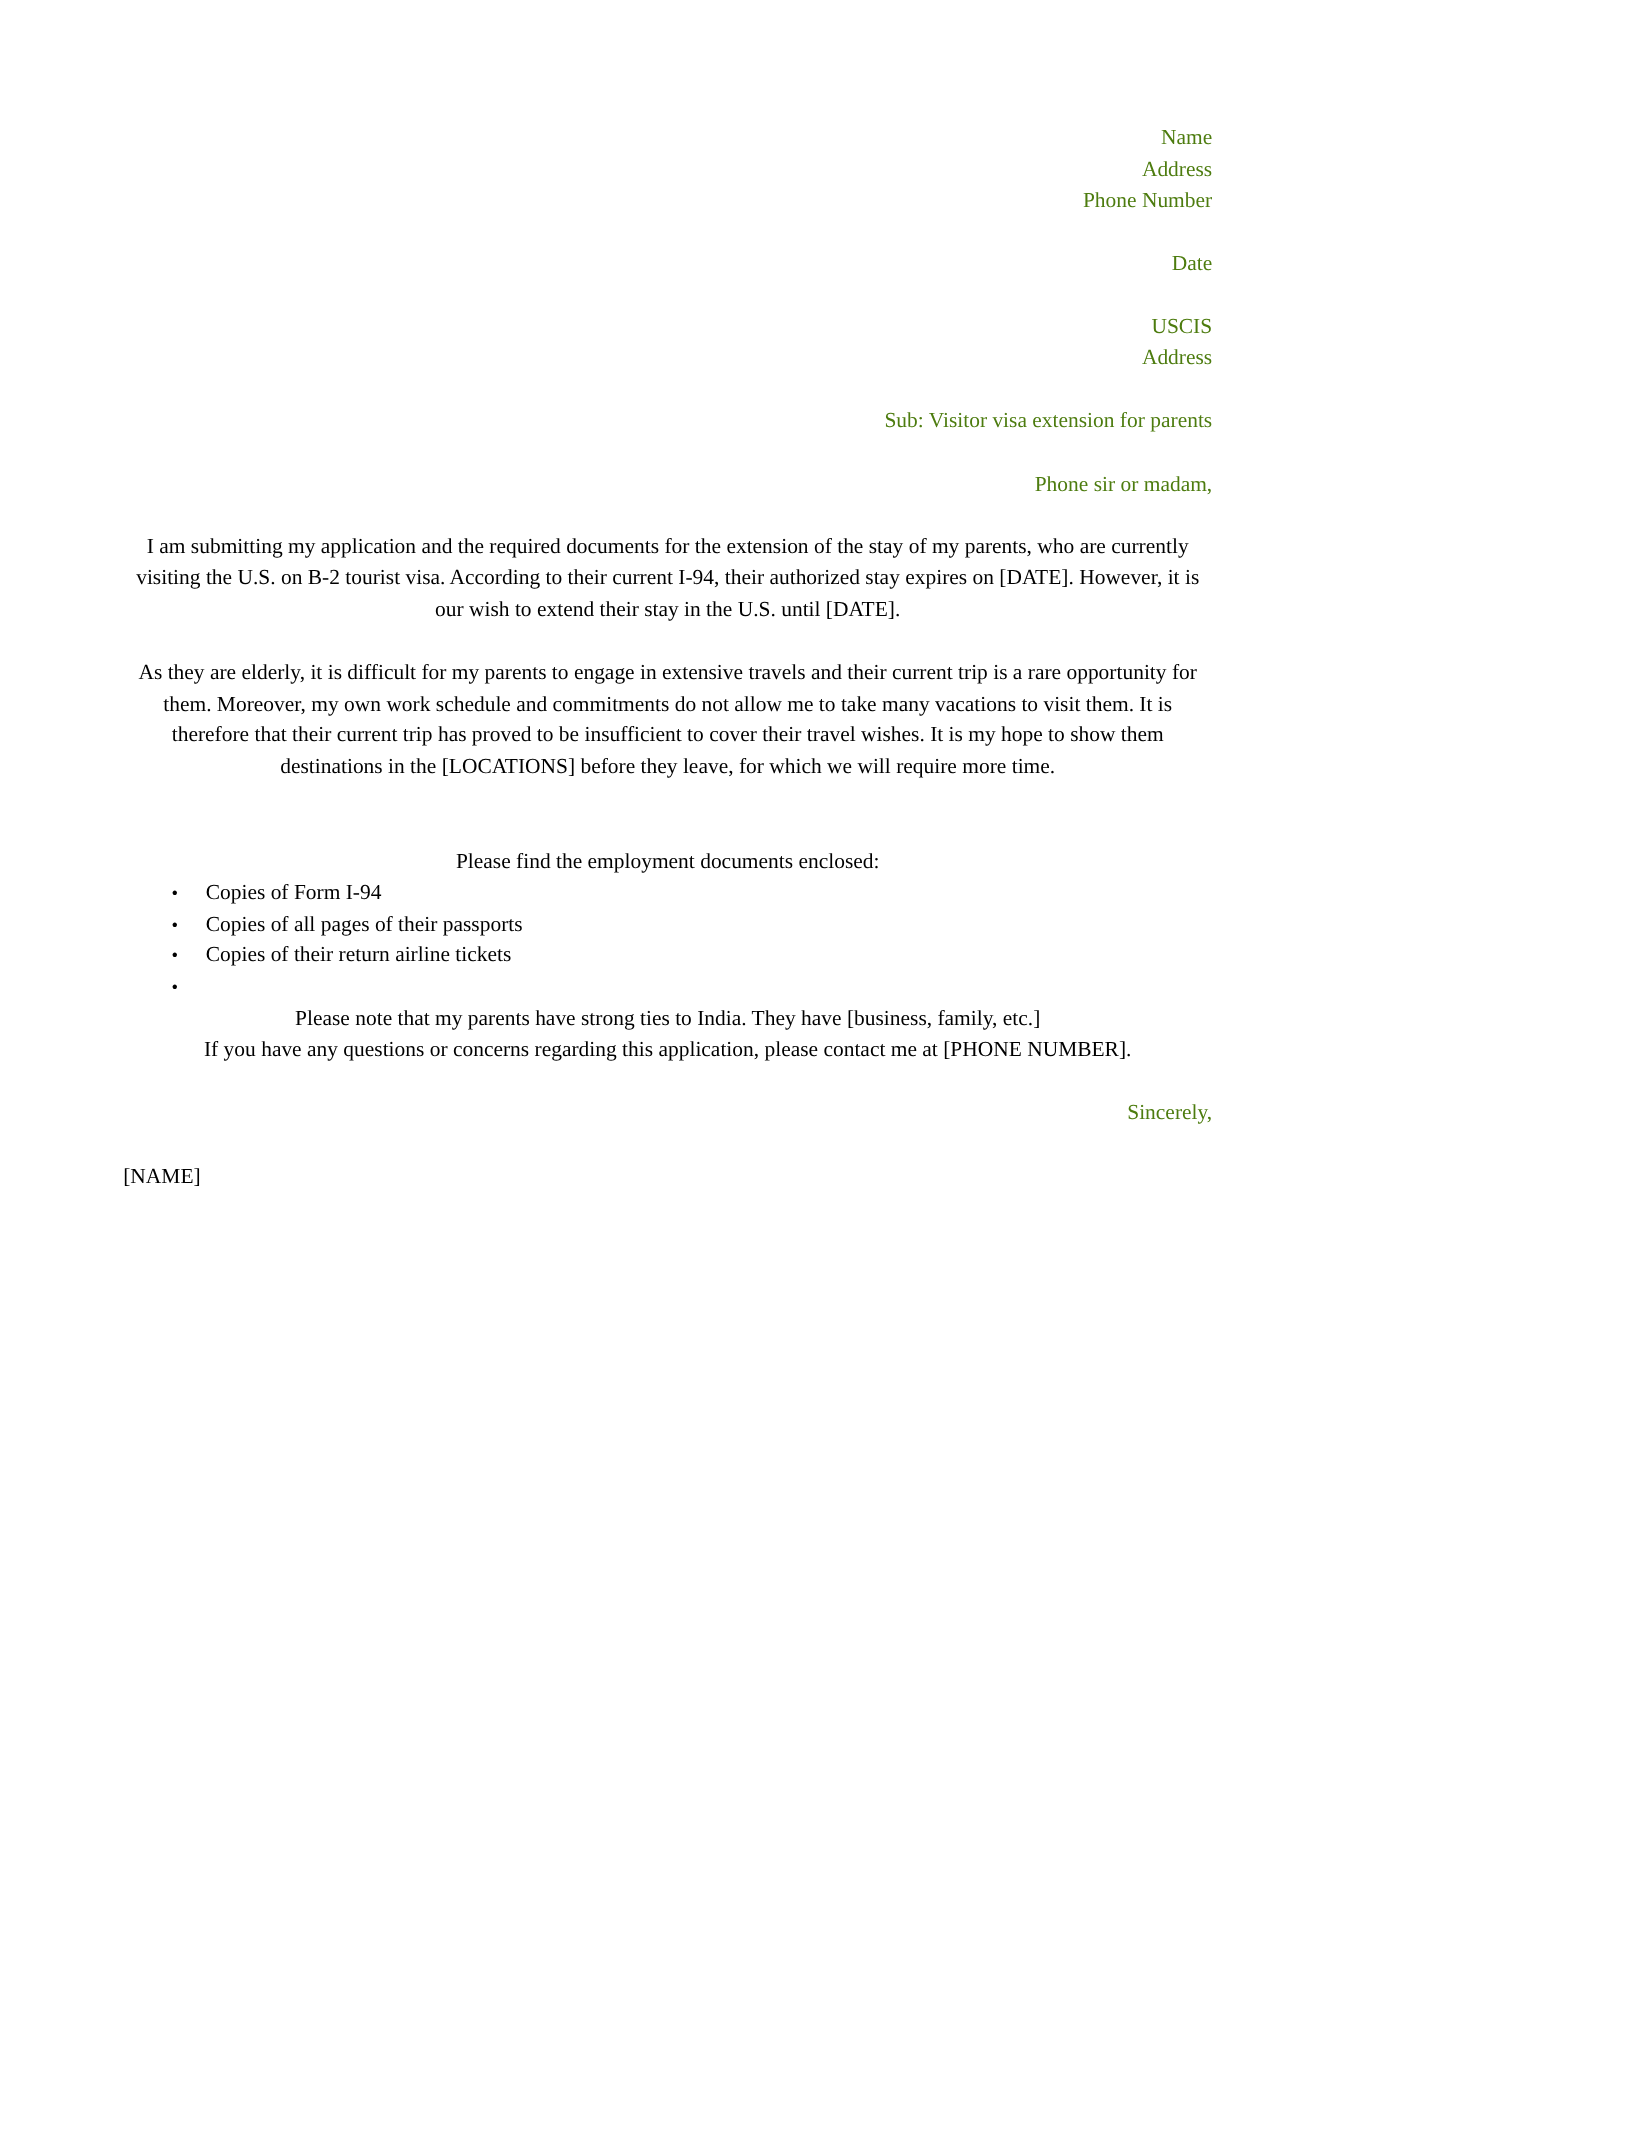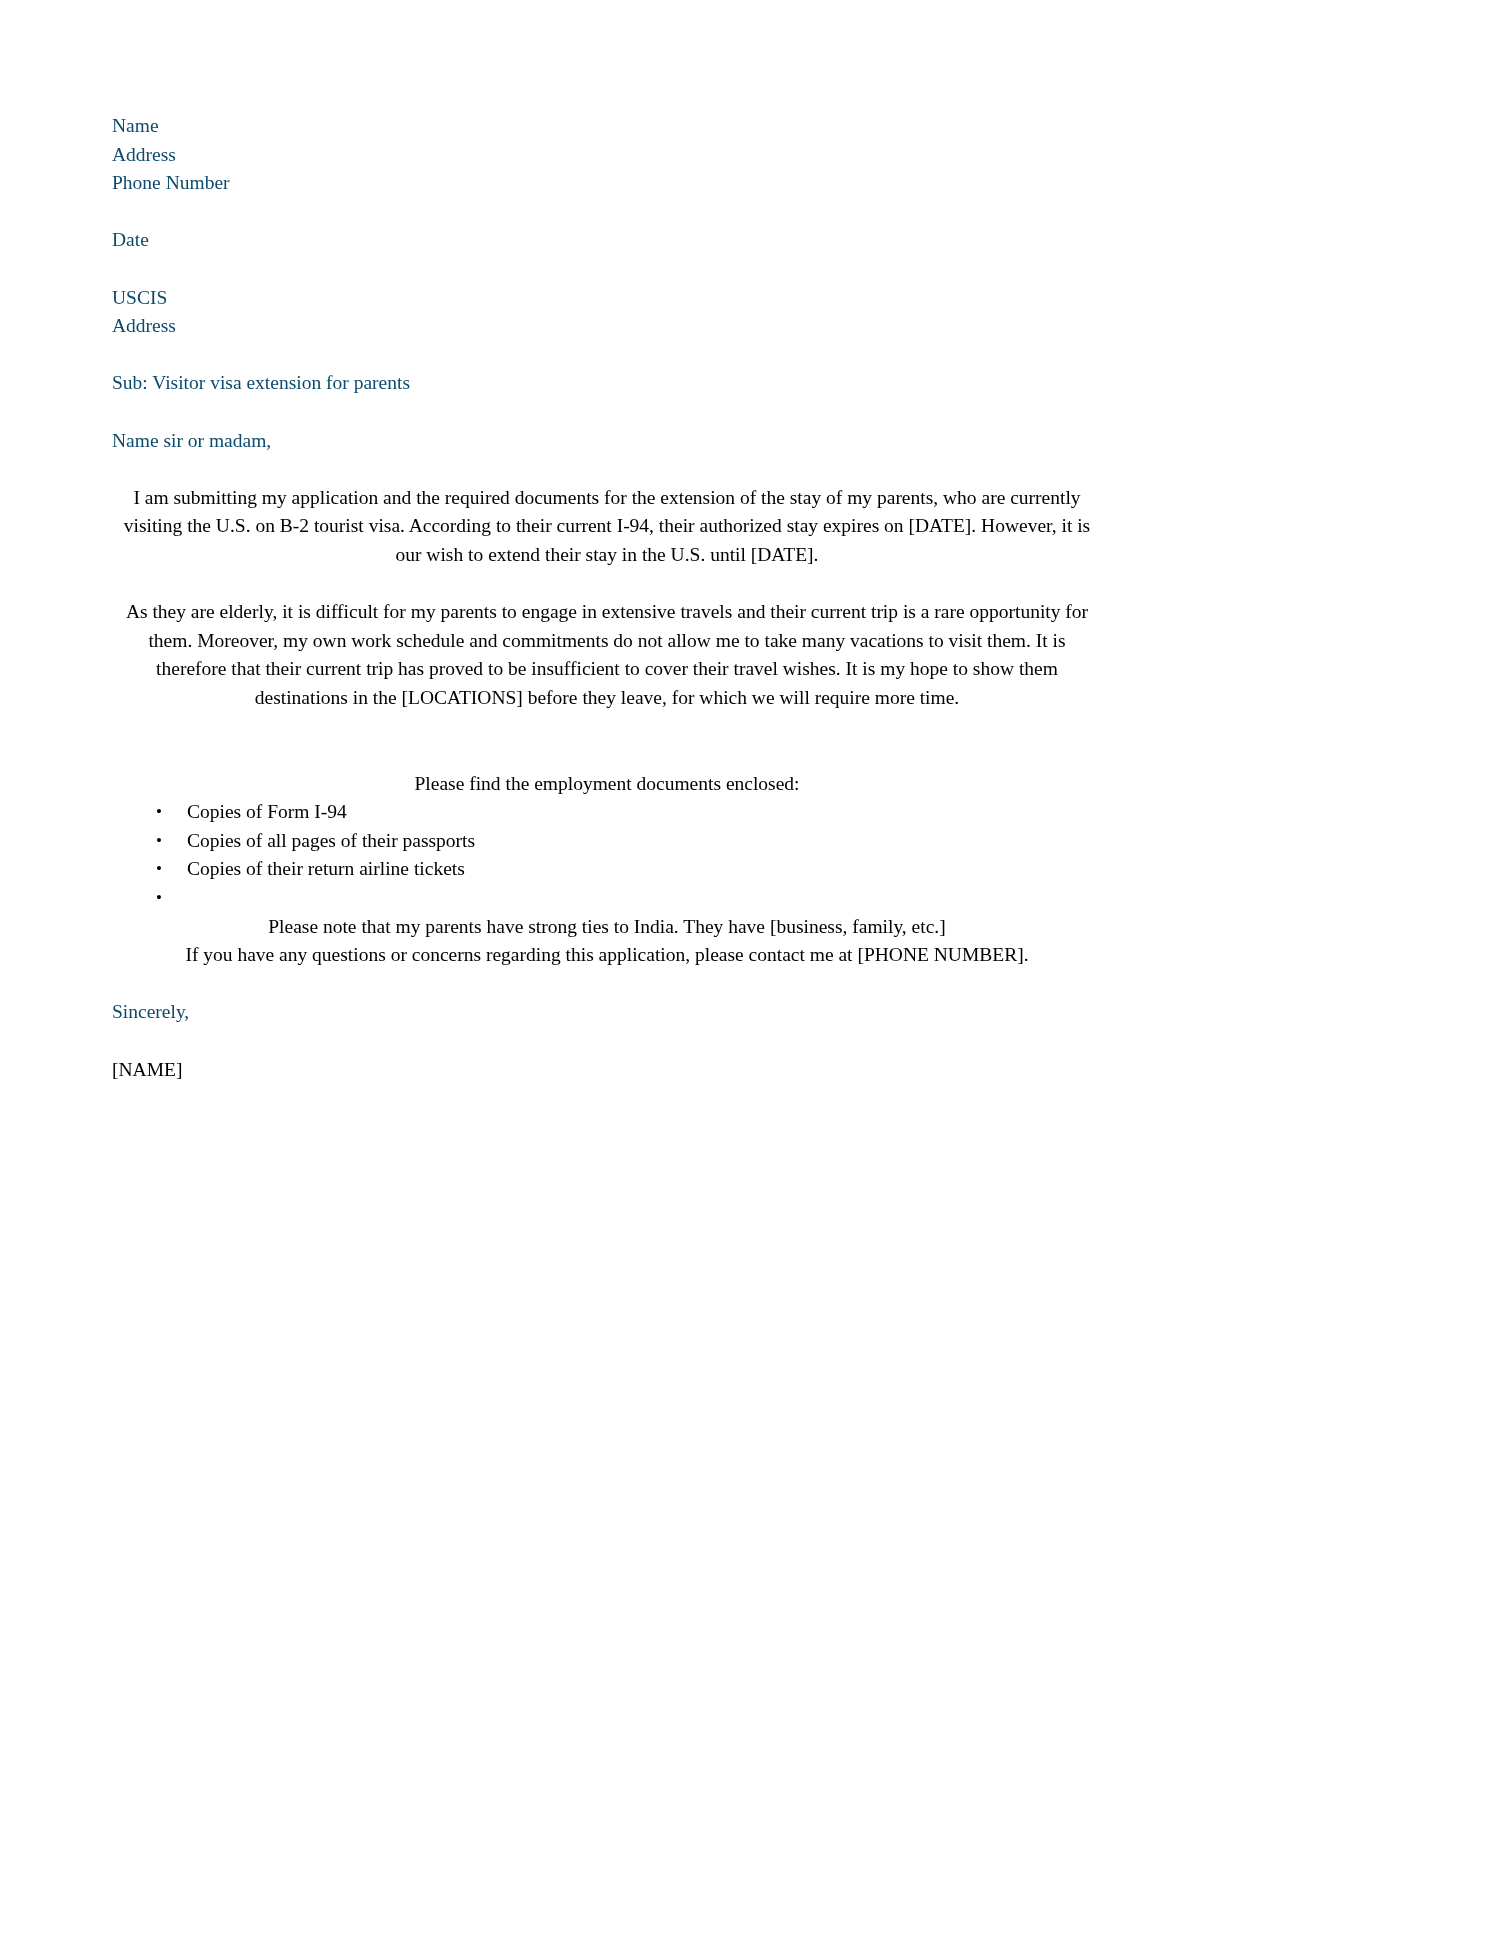--- a/index.html
+++ b/index.html
@@ -23,22 +23,23 @@
   }
   .sheet {
     position: absolute;
     left: 112px;
     top: 112px;
     width: 990px;
   }
   .line {
     font-size: 19.5px;
     line-height: 28.6px;
-    color: #0c4a6e;
+    color: #4d7c0f;
     white-space: pre-wrap;
+    text-align: right;
   }
   .block {
     margin: 0;
   }
   .para {
     font-size: 19.5px;
     line-height: 28.6px;
     text-align: center;
     margin: 0;
     color: #000000;
@@ -93,21 +94,21 @@
       <div class="line">USCIS</div>
       <div class="line">Address</div>
     </div>
 
     <div class="gap"></div>
 
     <div class="line">Sub: Visitor visa extension for parents</div>
 
     <div class="gap"></div>
 
-    <div class="line">Name sir or madam,</div>
+    <div class="line">Phone sir or madam,</div>
 
     <div class="gap"></div>
 
     <p class="para">I am submitting my application and the required documents for the extension of the stay of my parents, who are currently visiting the U.S. on B-2 tourist visa.  According to their current I-94, their authorized stay expires on [DATE]. However, it is our wish to extend their stay in the U.S. until [DATE].</p>
 
     <div class="gap"></div>
 
     <p class="para">As they are elderly, it is difficult for my parents to engage in extensive travels and their current trip is a rare opportunity for them. Moreover, my own work schedule and commitments do not allow me to take many vacations to visit them. It is therefore that their current trip has proved to be insufficient to cover their travel wishes. It is my hope to show them destinations in the [LOCATIONS] before they leave, for which we will require more time.</p>
 
     <div class="gap"></div>

